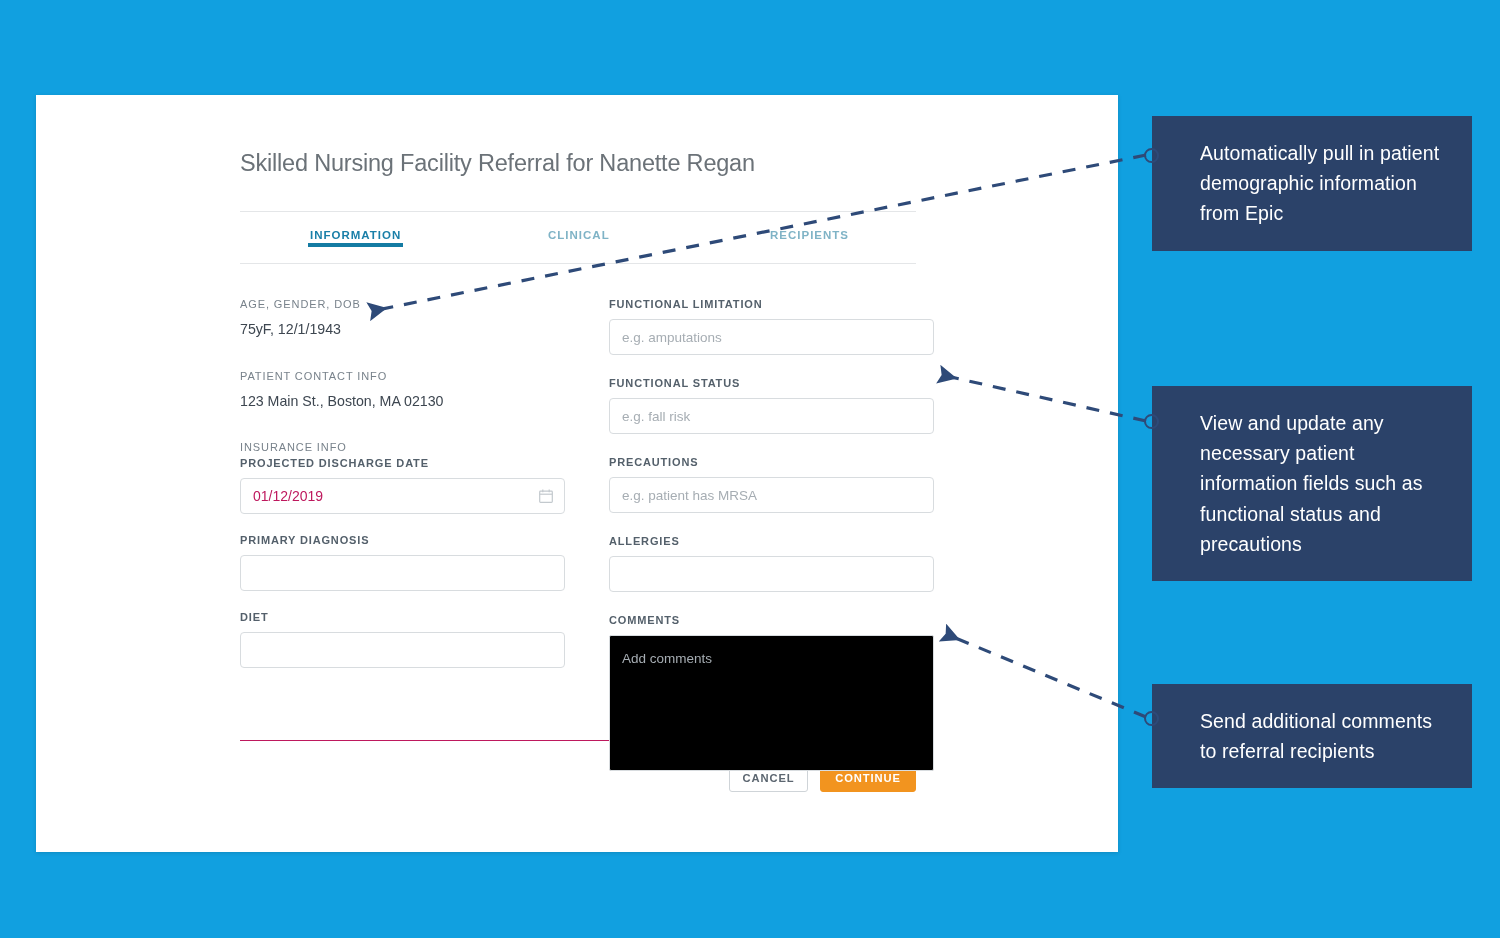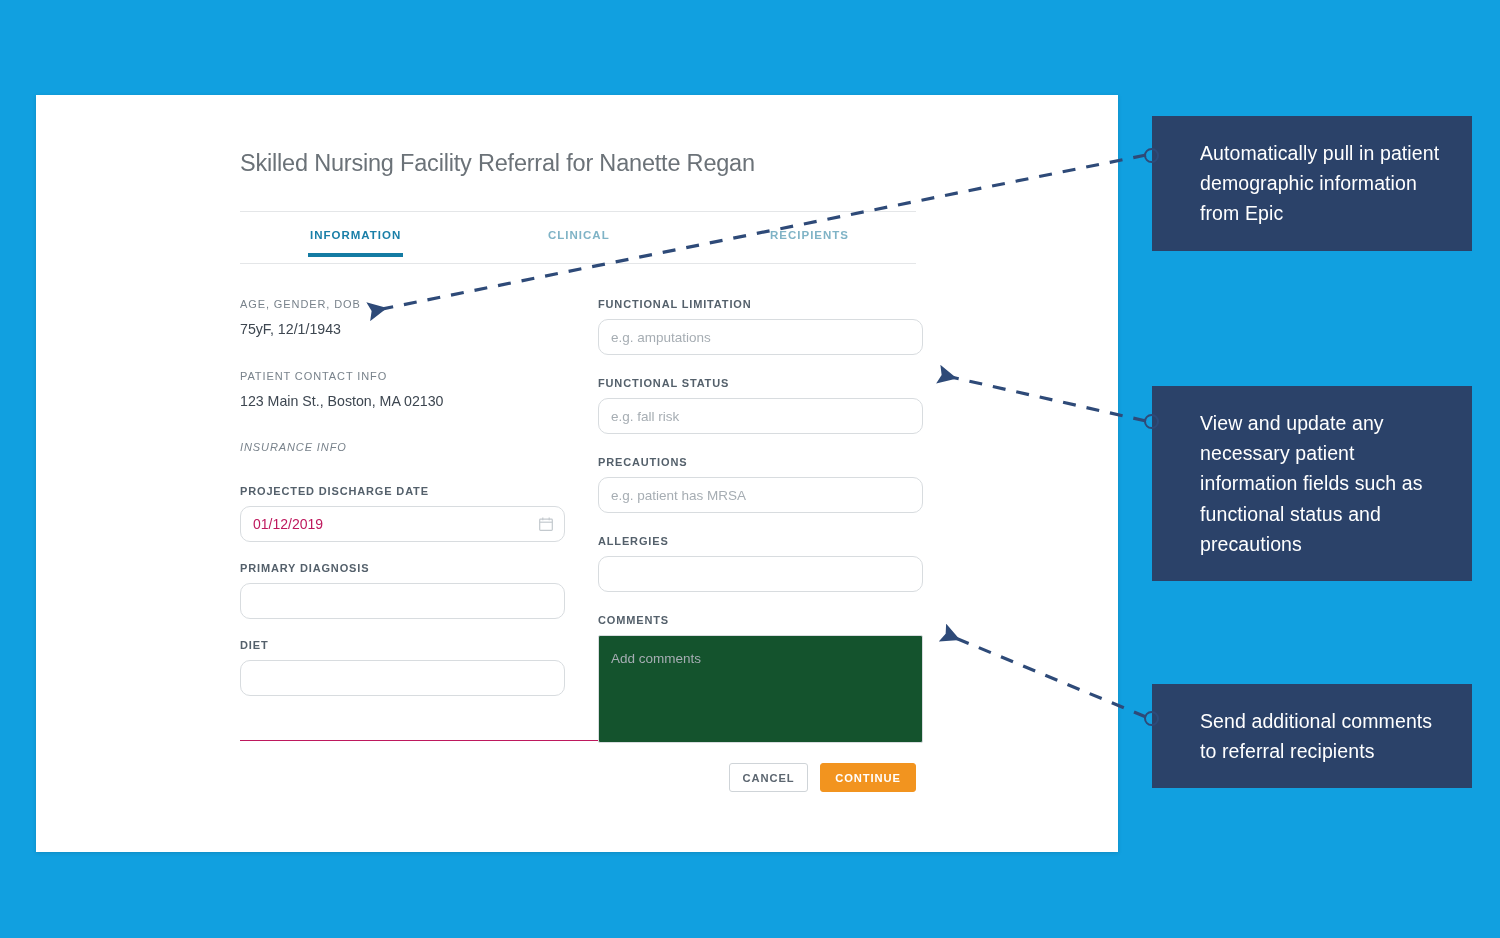--- a/index.html
+++ b/index.html
@@ -52,21 +52,21 @@
     position: relative;
   }
   .tab {
     position: absolute;
     top: 17px;
     font-size: 11.5px;
     font-weight: bold;
     letter-spacing: 1.0px;
     color: #7fb3c6;
     cursor: pointer;
-    padding-bottom: 16px;
+    padding-bottom: 6px;
   }
   .tab.t0 { left: 70px; }
   .tab.t1 { left: 308px; }
   .tab.t2 { left: 530px; }
   .tab.active { color: #1a7fa8; }
   .tab.active::after {
     content: "";
     position: absolute;
     left: -2px;
     right: -2px;
@@ -75,21 +75,21 @@
     background: #147ba3;
   }
 
   
   .form {
     margin-top: 34px;
     position: relative;
     height: 430px;
   }
   .col-left  { position: absolute; left: 0;   top: 0; width: 325px; }
-  .col-right { position: absolute; left: 358px; top: 0; width: 325px; }
+  .col-right { position: absolute; left: 369px; top: 0; width: 325px; }
 
   .field-label {
     font-size: 11px;
     font-weight: bold;
     letter-spacing: 0.85px;
     color: #54606b;
     text-transform: uppercase;
   }
   .field-label.muted { color: #78828b; font-weight: normal; letter-spacing: 0.9px; }
 
@@ -99,43 +99,43 @@
     margin-top: 9px;
     line-height: 1.52;
   }
 
   .info-block { margin-bottom: 29px; }
 
   .input-box {
     margin-top: 9px;
     height: 36px;
     border: 1px solid #d8dcdf;
-    border-radius: 10px;
+    border-radius: 4px;
     background: #fff;
     display: flex;
     align-items: center;
     padding: 0 12px;
     position: relative;
   }
   .input-box .val {
     font-size: 14px;
     color: #be185d;
   }
   .input-box .ph {
     font-size: 13.5px;
     color: #a6adb3;
   }
   .field { margin-bottom: 20px; }
 
   .textarea-box {
     margin-top: 9px;
-    height: 108px;
+    height: 136px;
     border: 1px solid #d8dcdf;
     border-radius: 2px;
-    background: #14532d;
+    background: #000000;
     padding: 13px 12px;
   }
   .textarea-box .ph {
     font-size: 13.5px;
     color: #a6adb3;
   }
 
   
   .cal-icon {
     position: absolute;
@@ -236,21 +236,21 @@
         <div class="info-block">
           <div class="field-label muted">AGE, GENDER, DOB</div>
           <div class="static-value">75yF, 12/1/1943</div>
         </div>
 
         <div class="info-block">
           <div class="field-label muted">PATIENT CONTACT INFO</div>
           <div class="static-value">123 Main St., Boston, MA 02130</div>
         </div>
 
-        <div class="info-block" style="margin-bottom:32px;font-style:italic;">
+        <div class="info-block" style="margin-bottom:4px;">
           <div class="field-label muted">INSURANCE INFO</div>
         </div>
 
         <div class="field">
           <div class="field-label">PROJECTED DISCHARGE DATE</div>
           <div class="input-box">
             <span class="val">01/12/2019</span>
             <span class="cal-icon">
               <svg width="14" height="14" viewBox="0 0 14 14">
                 <rect x="0.7" y="2.2" width="12.6" height="11.1" rx="0.8" fill="none" stroke="#c3c9ce" stroke-width="1.2"></rect>

